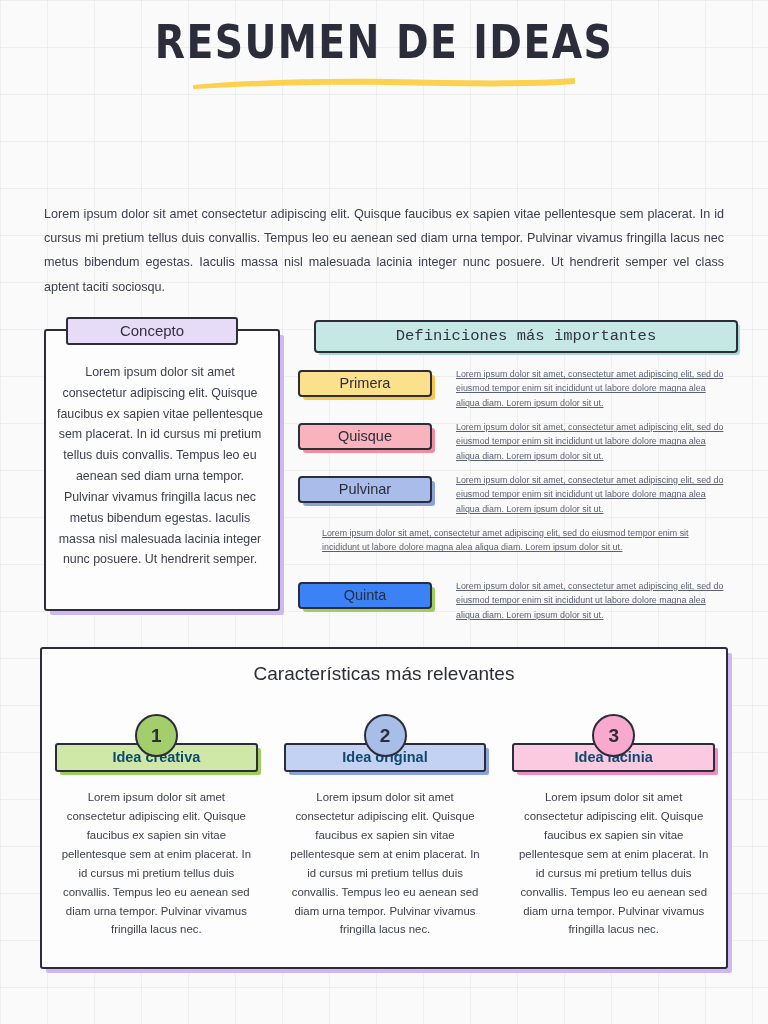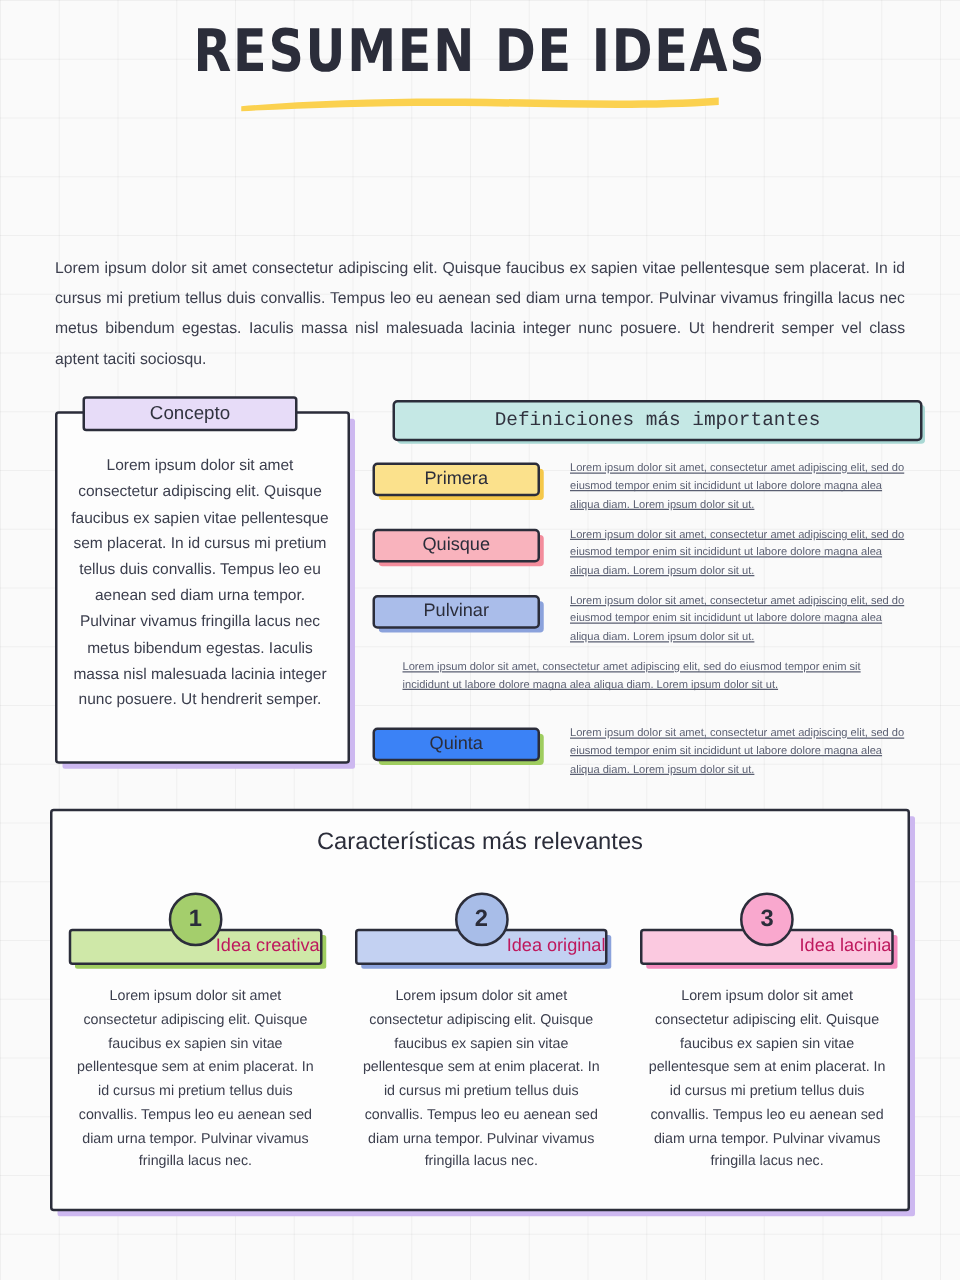--- a/index.html
+++ b/index.html
@@ -121,26 +121,27 @@
     width:39px; height:39px; border-radius:50%;
     border:2.5px solid #2b2d3a;
     margin:0 auto;
     display:flex; align-items:center; justify-content:center;
     font-size:19px; font-weight:bold; color:#2b2d3a;
     position:relative; z-index:3;
   }
   .col-label {
     border:2.5px solid #2b2d3a;
     border-radius:3px;
-    text-align:right;
+    text-align:center;
     font-size:14.5px;
     padding:4px 0 5px;
     margin-top:-14px;
     position:relative; z-index:2;
-    color:#be185d;
+    color:#0c4a6e;
+    font-weight:bold;
   }
   .col-text {
     margin-top:16px;
     font-size:11.4px; line-height:1.66;
     text-align:center; color:#3b3e4d;
     padding:0 6px;
   }
 </style>
 </head>
 <body>

